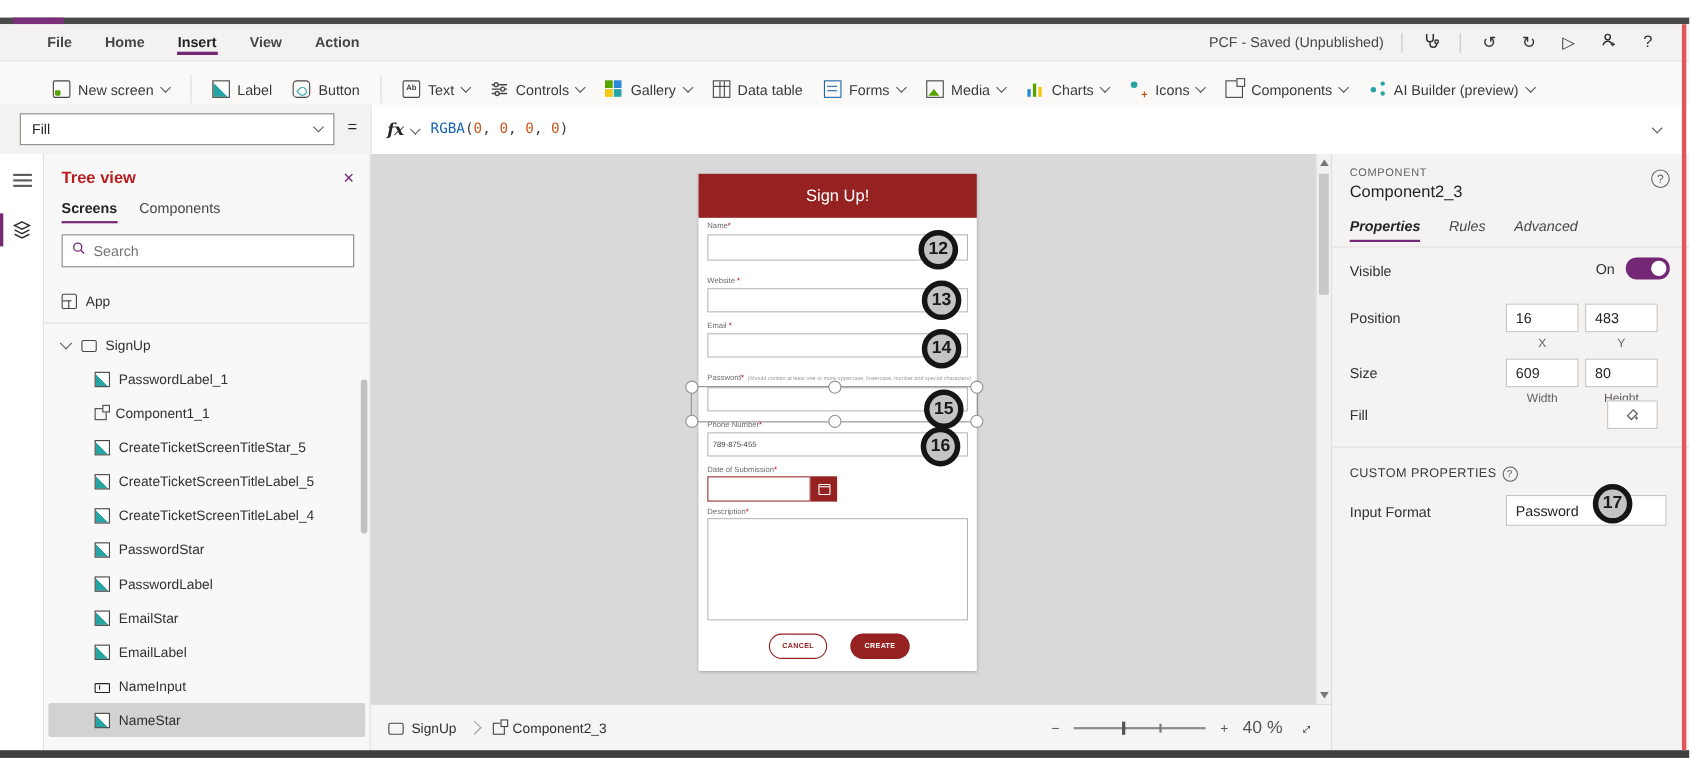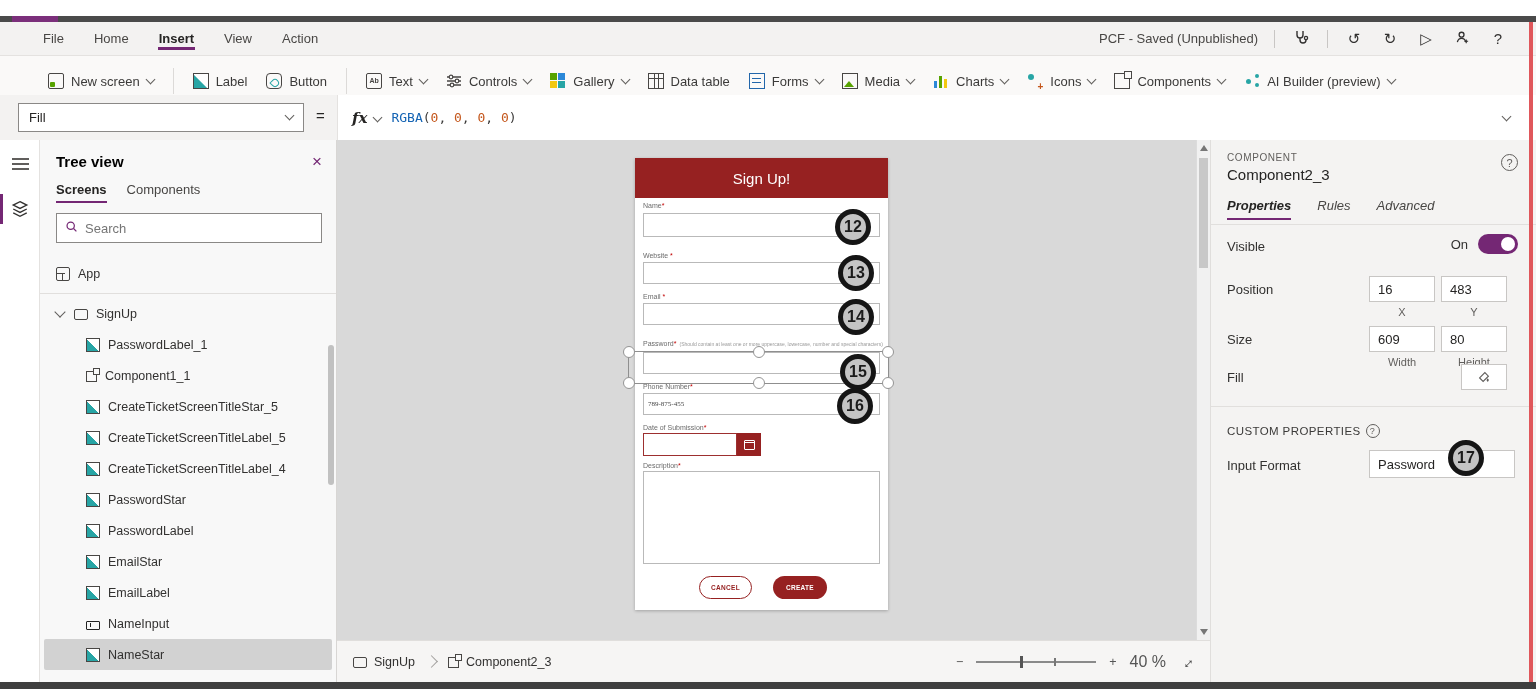--- a/index.html
+++ b/index.html
@@ -9,21 +9,21 @@
   
   .strip-top { position:absolute; left:0; top:16px; width:100%; height:6px; background:#4a4a4a; }
   .strip-top-purple { position:absolute; left:12px; top:16px; width:46px; height:6px; background:#7b2f7b; }
   .strip-bottom { position:absolute; left:0; top:682px; width:100%; height:7px; background:#3f3f3f; }
   .red-edge { position:absolute; left:1529px; top:22px; width:4px; height:660px; background:#e0575b; }
 
   
   .menubar { position:absolute; left:0; top:22px; width:100%; height:33px; background:#f3f2f1;
              display:flex; align-items:center; padding:0 28px 0 42px; font-size:13px; color:#484644; }
   .menu-items { display:flex; gap:28px; align-items:center; }
-  .menu-item { cursor:default; padding:4px 1px; }
+  .menu-item { cursor:default; padding:4px 1px;font-weight:bold; }
   .menu-item.active { font-weight:bold; color:#252423; border-bottom:3px solid #742774; padding-bottom:1px; }
   .mb-right { margin-left:auto; display:flex; align-items:center; gap:16px; color:#484644; }
   .mb-div { width:1px; height:18px; background:#c8c6c4; }
   .mb-ic { font-size:15px; color:#323130; width:20px; text-align:center; }
   .status-text { font-size:13px; color:#484644;margin-left:27px; }
 
   
   .toolbar { position:absolute; left:0; top:55px; width:100%; height:52px; background:#faf9f8;
              border-top:1px solid #e4e2e0; border-bottom:1px solid #e4e2e0;
              display:flex; align-items:center; gap:19px; padding:0 10px 0 48px; font-size:13px; color:#3b3a39; }
@@ -82,21 +82,21 @@
   .rail { position:absolute; left:0; top:140px; width:40px; height:542px; background:#fff; border-right:1px solid #e4e2e0; }
   .rail-burger { position:absolute; left:12px; top:18px; width:17px; height:2px; background:#605e5c;
                  box-shadow:0 5px 0 #605e5c, 0 10px 0 #605e5c; }
   .rail-tree-btn { position:absolute; left:0; top:52px; width:40px; height:34px; display:flex; align-items:center; justify-content:center; }
   .rail-indicator { position:absolute; left:0; top:54px; width:3px; height:30px; background:#742774; }
 
   
   .tree { position:absolute; left:40px; top:140px; width:297px; height:542px; background:#f8f8f8;
           border-right:1px solid #d8d6d4; overflow:hidden; }
   .tree-head { display:flex; align-items:center; padding:13px 14px 0 16px; }
-  .tree-title { font-size:15px; font-weight:bold; color:#000000; }
+  .tree-title { font-size:15px; font-weight:bold; color:#b91c1c; }
   .tree-close { margin-left:auto; color:#742774; font-size:17px; line-height:1; cursor:default; }
   .tree-tabs { display:flex; gap:20px; padding:12px 16px 0 16px; font-size:13px; color:#484644; }
   .tree-tab.active { font-weight:bold; color:#252423; border-bottom:2px solid #742774; padding-bottom:4px; }
   .tree-search { margin:10px 14px 0 16px; height:30px; background:#fff; border:1px solid #8a8886;
                  display:flex; align-items:center; padding:0 8px; gap:7px; }
   .tree-search input { border:none; outline:none; font-size:13px; color:#323130; width:200px; font-family:inherit; background:transparent; }
   .tree-list { position:absolute; left:0; right:0; top:118px; }
   .tree-row { height:31px; display:flex; align-items:center; gap:8px; padding-left:16px; font-size:12.5px; color:#323130; }
   .tree-row.depth1 { padding-left:46px; }
   .tree-row.hl { background:#d2d2d2; border-radius:2px; margin:0 4px; padding-left:42px; }
@@ -119,21 +119,21 @@
   .artboard { position:absolute; left:298px; top:18px; width:253px; height:452px; background:#fff; box-shadow:0 1px 3px rgba(0,0,0,.25); }
   .form-header { height:40px; background:#962121; color:#fff; font-size:15px; display:flex; align-items:center; justify-content:center; }
   .f-label { position:absolute; left:8px; font-size:7px; color:#6b6b6b; white-space:nowrap; }
   .f-label .star { color:#c00000; }
   .f-hint { font-size:5px; color:#9a9a9a; margin-left:3px; }
   .f-input { position:absolute; left:8px; width:237px; height:22px; background:#fff; border:1px solid #b9b9b9; font-size:7px; color:#444; padding:0 4px; font-family:inherit; }
   .lbl-name { top:44px; } .in-name { top:55px; height:24px; }
   .lbl-web { top:94px; } .in-web { top:104px; }
   .lbl-email { top:135px; } .in-email { top:145px; }
   .lbl-pass { top:182px; } .in-pass { top:194px; }
-  .lbl-phone { top:225px; } .in-phone { top:235px;font-family:Liberation Serif, serif; }
+  .lbl-phone { top:225px; } .in-phone { top:235px; }
   .lbl-date { top:266px; }
   .in-date { top:275px; width:94px; height:23px; border:1px solid #9d2f2f; }
   .date-btn { position:absolute; left:102px; top:275px; width:24px; height:23px; background:#962121; display:flex; align-items:center; justify-content:center; }
   .cal-glyph { width:11px; height:10px; border:1.3px solid #fff; border-radius:1px; position:relative; }
   .cal-glyph::after { content:""; position:absolute; left:0; top:1.5px; width:100%; height:1.3px; background:#fff; }
   .lbl-desc { top:304px; }
   .f-textarea { position:absolute; left:8px; top:313px; width:237px; height:93px; background:#fff; border:1px solid #b9b9b9; resize:none; font-family:inherit; }
   .btn-cancel { position:absolute; left:64px; top:418px; width:53px; height:23px; border:1.5px solid #962121; border-radius:12px;
                 background:#fff; color:#962121; font-size:6.5px; font-weight:bold; display:flex; align-items:center; justify-content:center; letter-spacing:.3px; }
   .btn-create { position:absolute; left:138px; top:418px; width:54px; height:23px; border:none; border-radius:12px;

